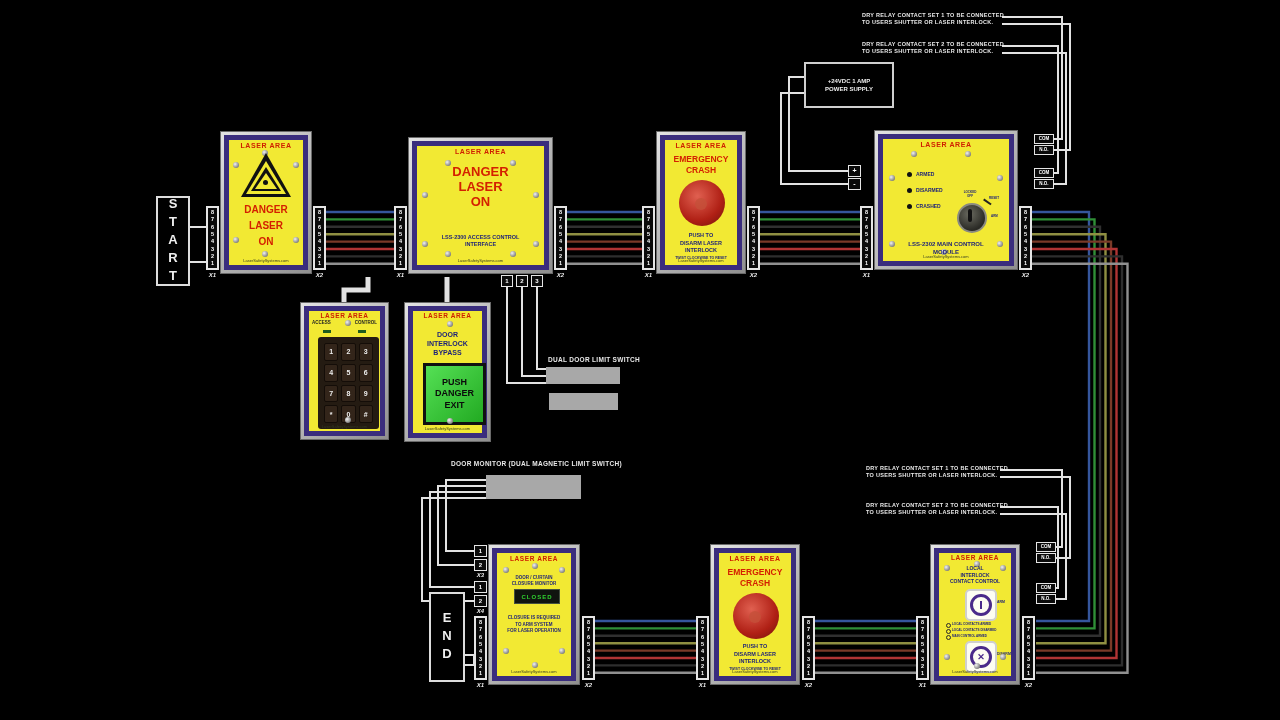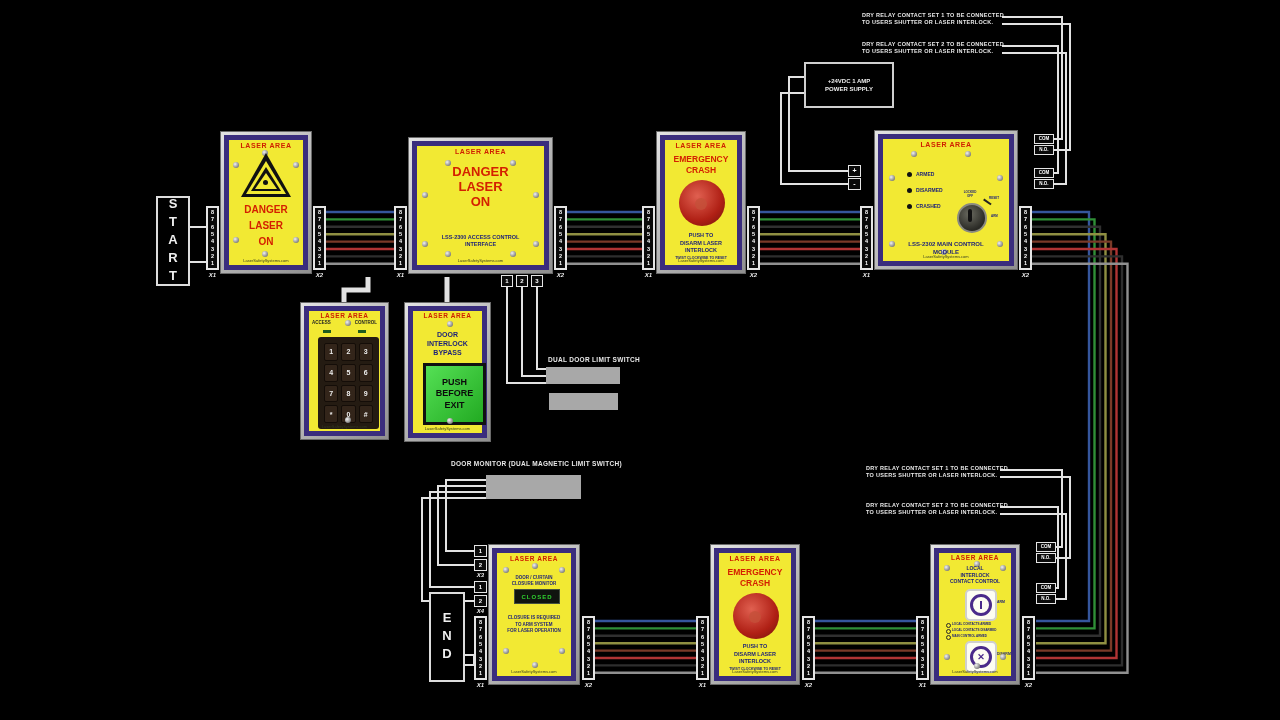--- a/index.html
+++ b/index.html
@@ -278,21 +278,21 @@
   <div class="panel" style="left:404px;top:302px;width:87px;height:140px;">
     <div class="pinner">
       <div class="ptitle" style="top:1px;font-size:6.5px;">LASER AREA</div>
       <span class="screw" style="left:34px;top:10px;"></span>
       <div class="navy abs" style="left:0;right:0;top:19px;font-size:7px;line-height:9px;">DOOR
 INTERLOCK
 BYPASS</div>
       <div class="abs" style="left:10px;top:52px;width:57px;height:56px;border:3px solid #111;
            background:linear-gradient(135deg,#55e055,#22aa22);display:flex;align-items:center;justify-content:center;">
         <div style="color:#0b0b0b;font-weight:bold;font-size:9px;line-height:11.5px;text-align:center;white-space:pre-line;">PUSH
-BEFORE
+DANGER
 EXIT</div>
       </div>
       <span class="screw" style="left:34px;bottom:9px;"></span>
       <div class="site">LaserSafetySystems.com</div>
     </div>
   </div>
 
   <div class="panel" style="left:488px;top:544px;width:92px;height:141px;">
     <div class="pinner">
       <div class="ptitle" style="top:2px;font-size:6.5px;">LASER AREA</div>

